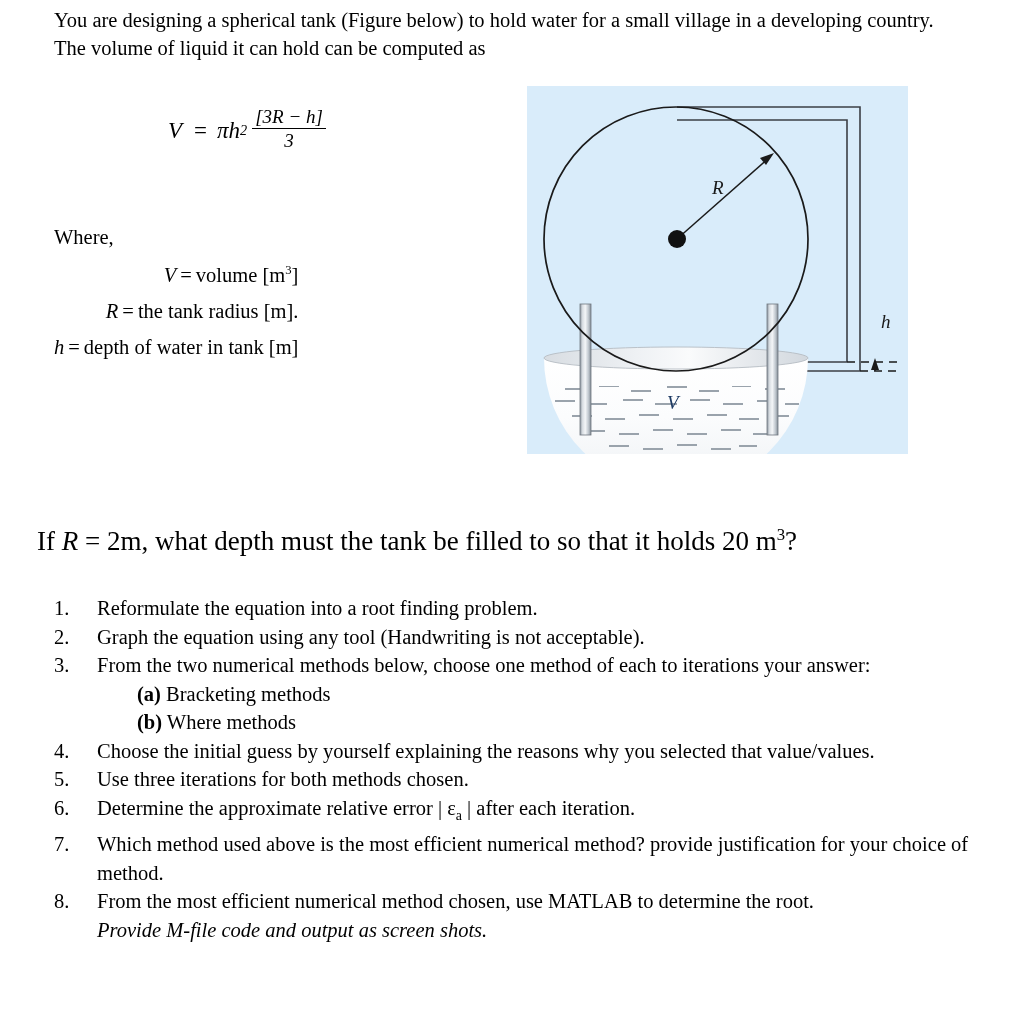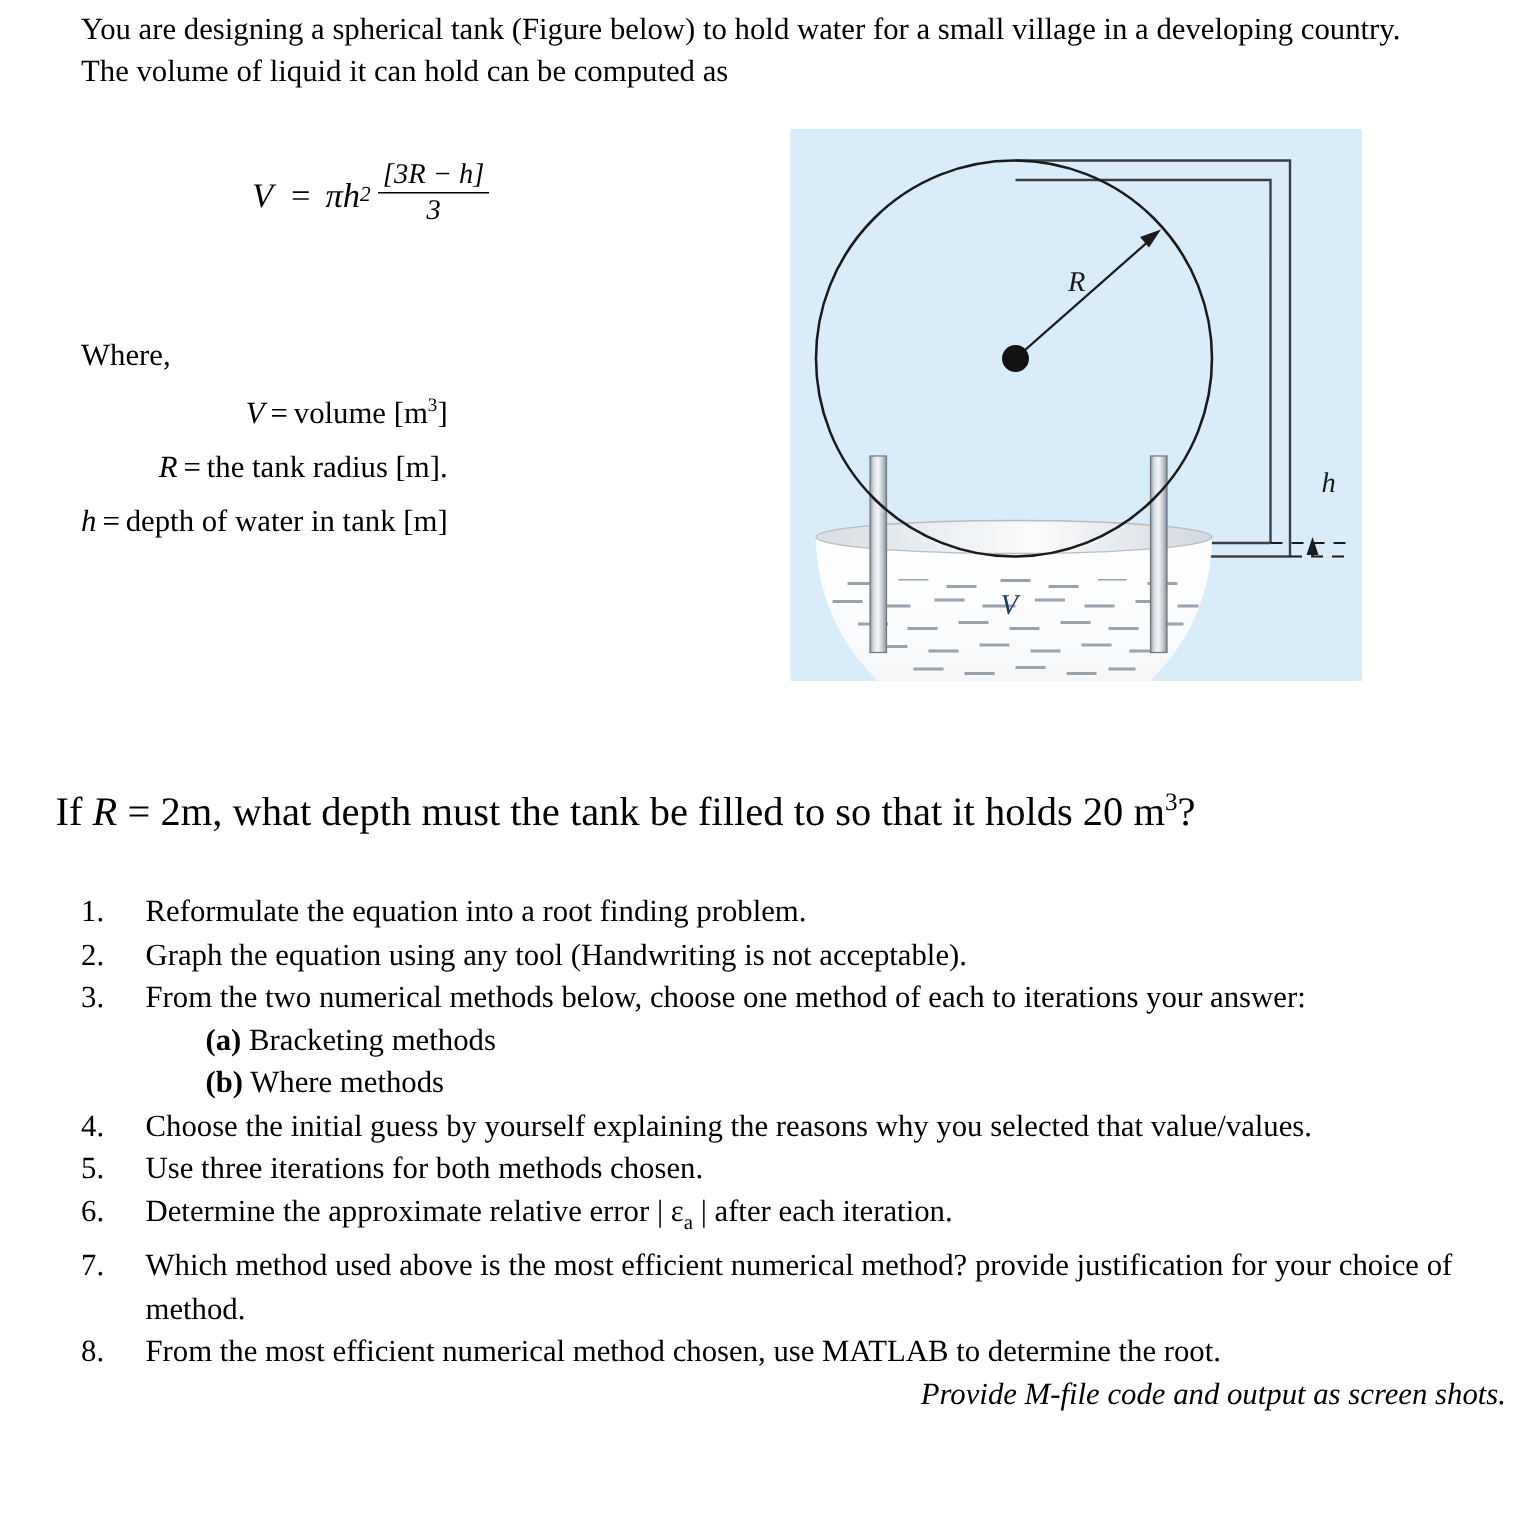--- a/index.html
+++ b/index.html
@@ -137,21 +137,21 @@
     width: 32px;
     text-align: left;
   }
   .sublist {
     padding-left: 40px;
   }
   .sub-item {
     white-space: nowrap;
   }
   .sub-item .lbl { font-weight: bold; }
-  .italic-line { font-style: italic; text-align: right; }
+  .italic-line { font-style: italic; }
   .eps { font-style: normal; }
   .eps sub { font-size: 0.68em; }
 </style>
 </head>
 <body>
 
 <div class="page">
 
   <div class="intro">You are designing a spherical tank (Figure below) to hold water for a small village in a developing country. The volume of liquid it can hold can be computed as</div>
 

